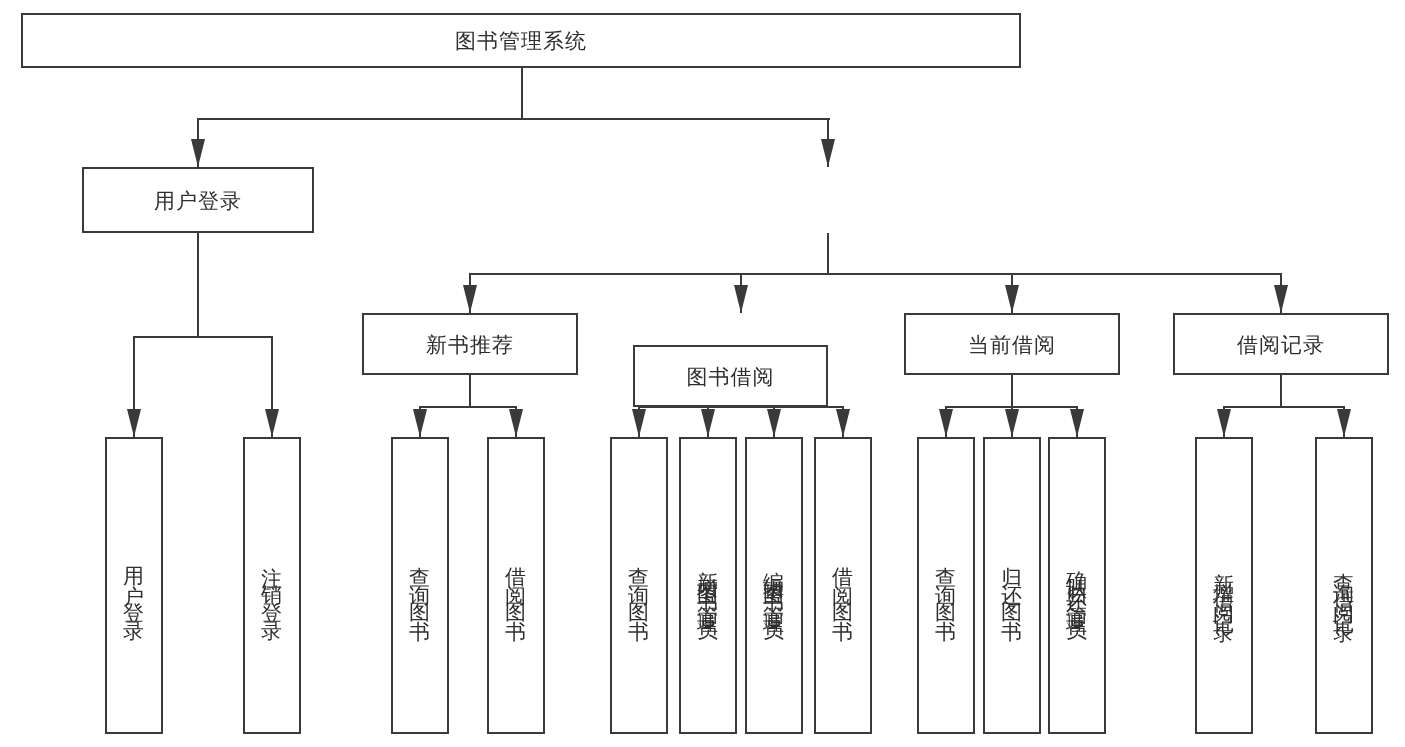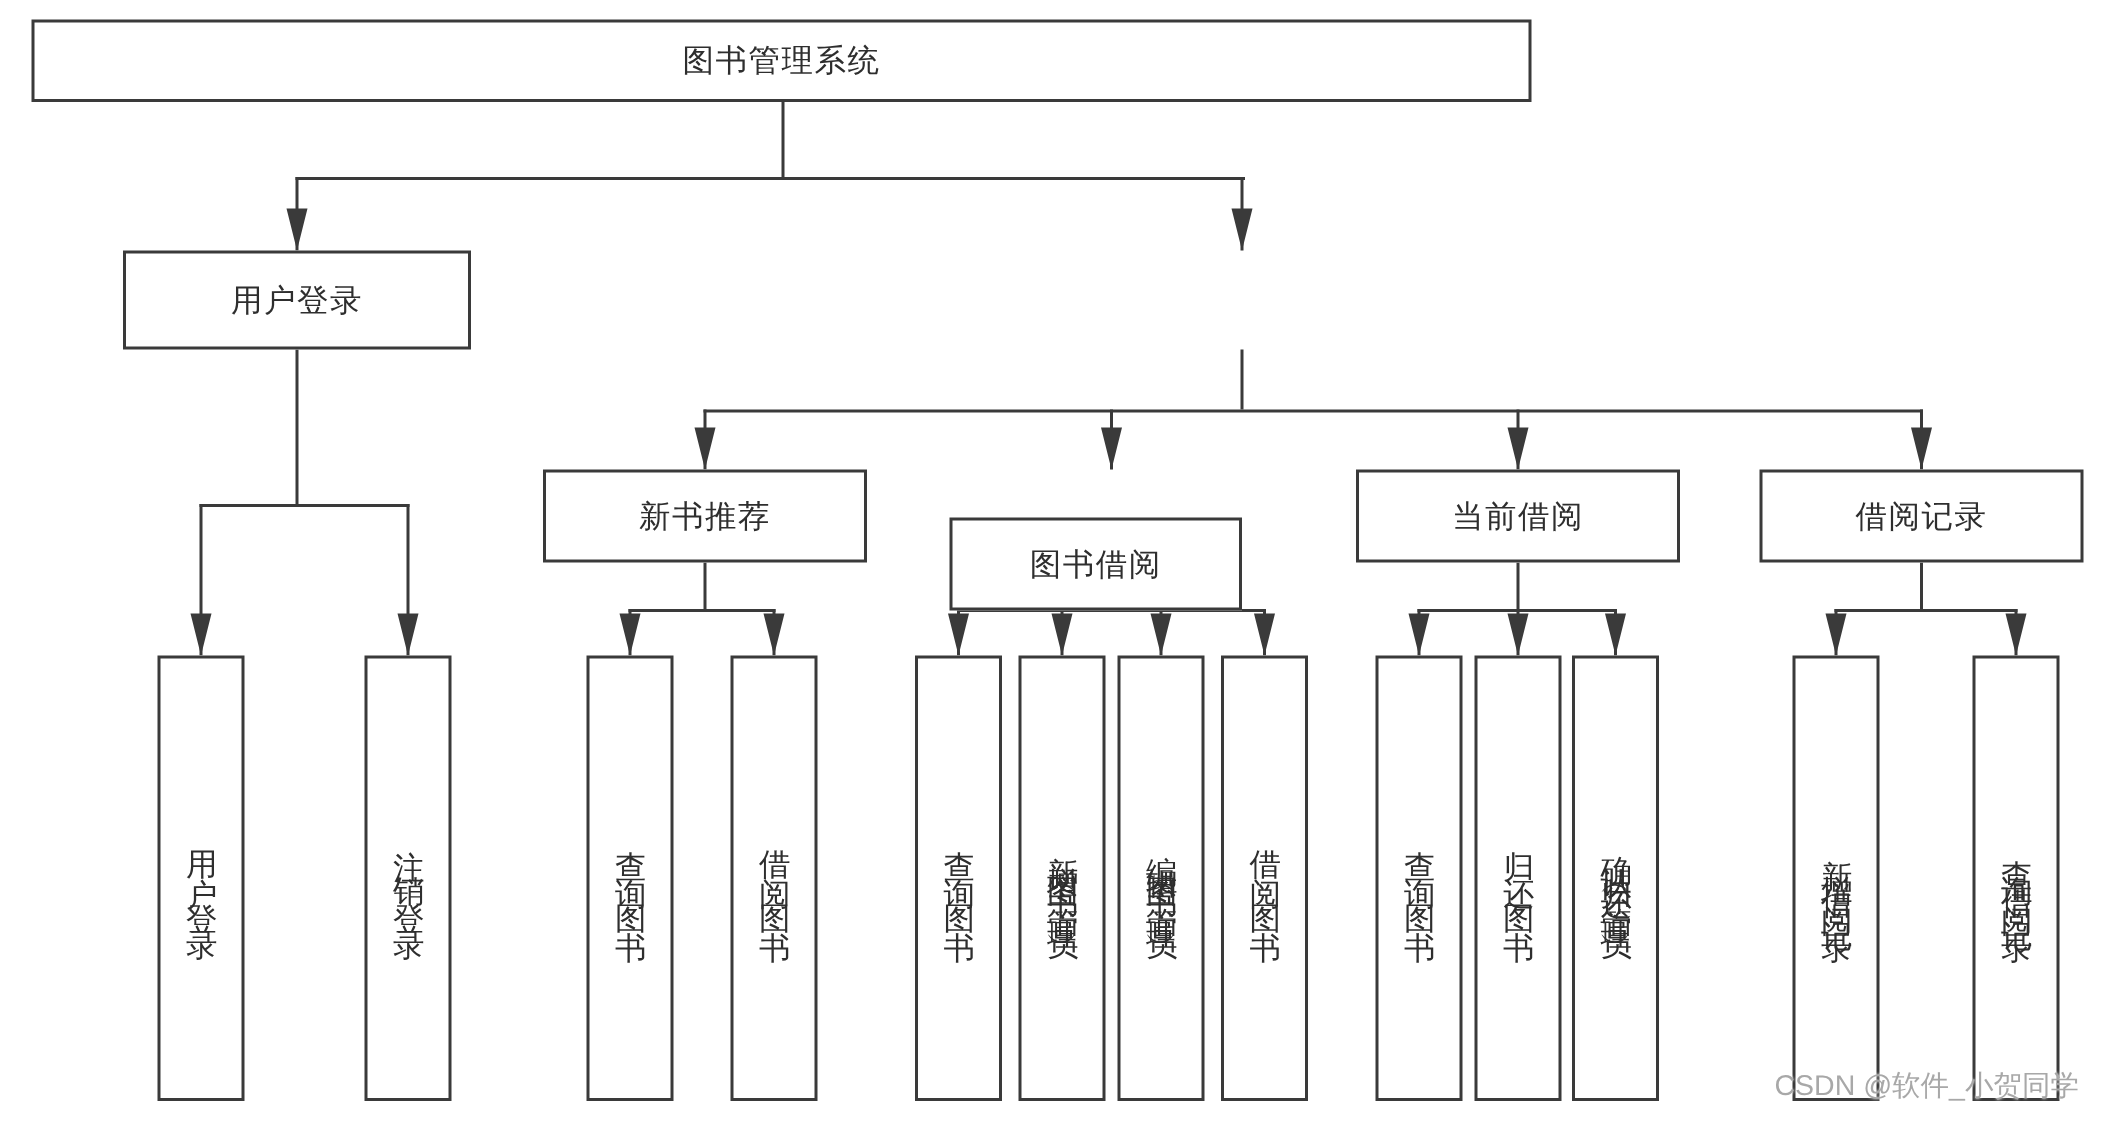--- a/index.html
+++ b/index.html
@@ -148,15 +148,14 @@
   <div class="node vnode ls-sm" style="left:745px;top:437px;width:58px;height:297px;">编辑图书（管理员）</div>
   <div class="node vnode ls-lg" style="left:814px;top:437px;width:58px;height:297px;">借阅图书</div>
 
   <div class="node vnode ls-lg" style="left:917px;top:437px;width:58px;height:297px;">查询图书</div>
   <div class="node vnode ls-lg" style="left:983px;top:437px;width:58px;height:297px;">归还图书</div>
   <div class="node vnode ls-sm" style="left:1048px;top:437px;width:58px;height:297px;">确认归还（管理员）</div>
 
   <div class="node vnode ls-md" style="left:1195px;top:437px;width:58px;height:297px;">新增借阅记录</div>
   <div class="node vnode ls-md" style="left:1315px;top:437px;width:58px;height:297px;">查询借阅记录</div>
 
-  <div class="watermark">CSDN @软件_小贺同学</div>
 
 </div>
 
 </body></html>

